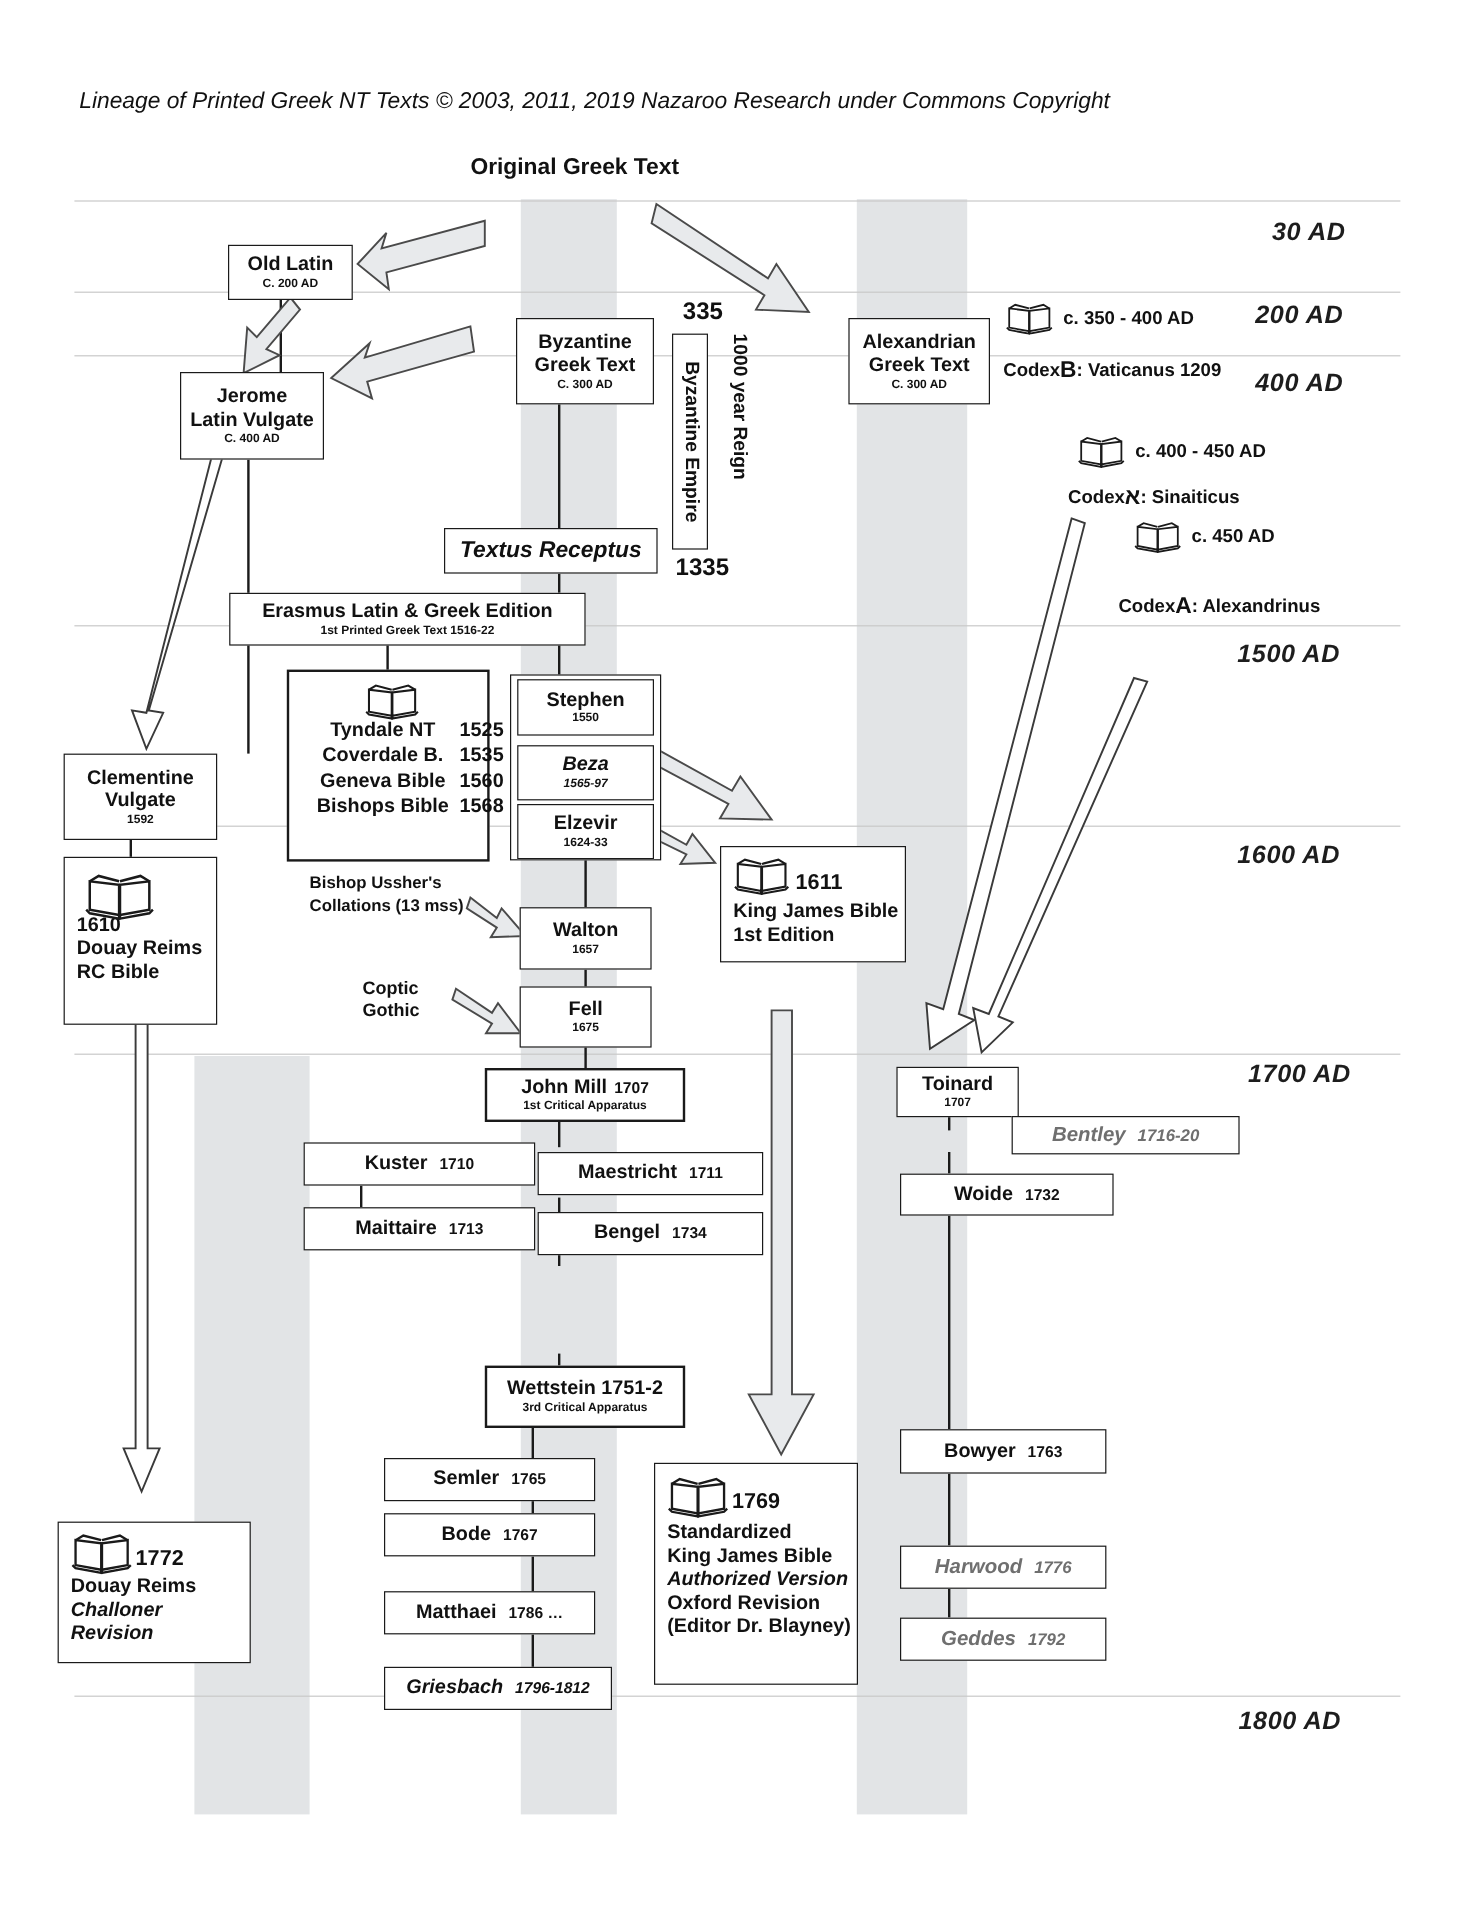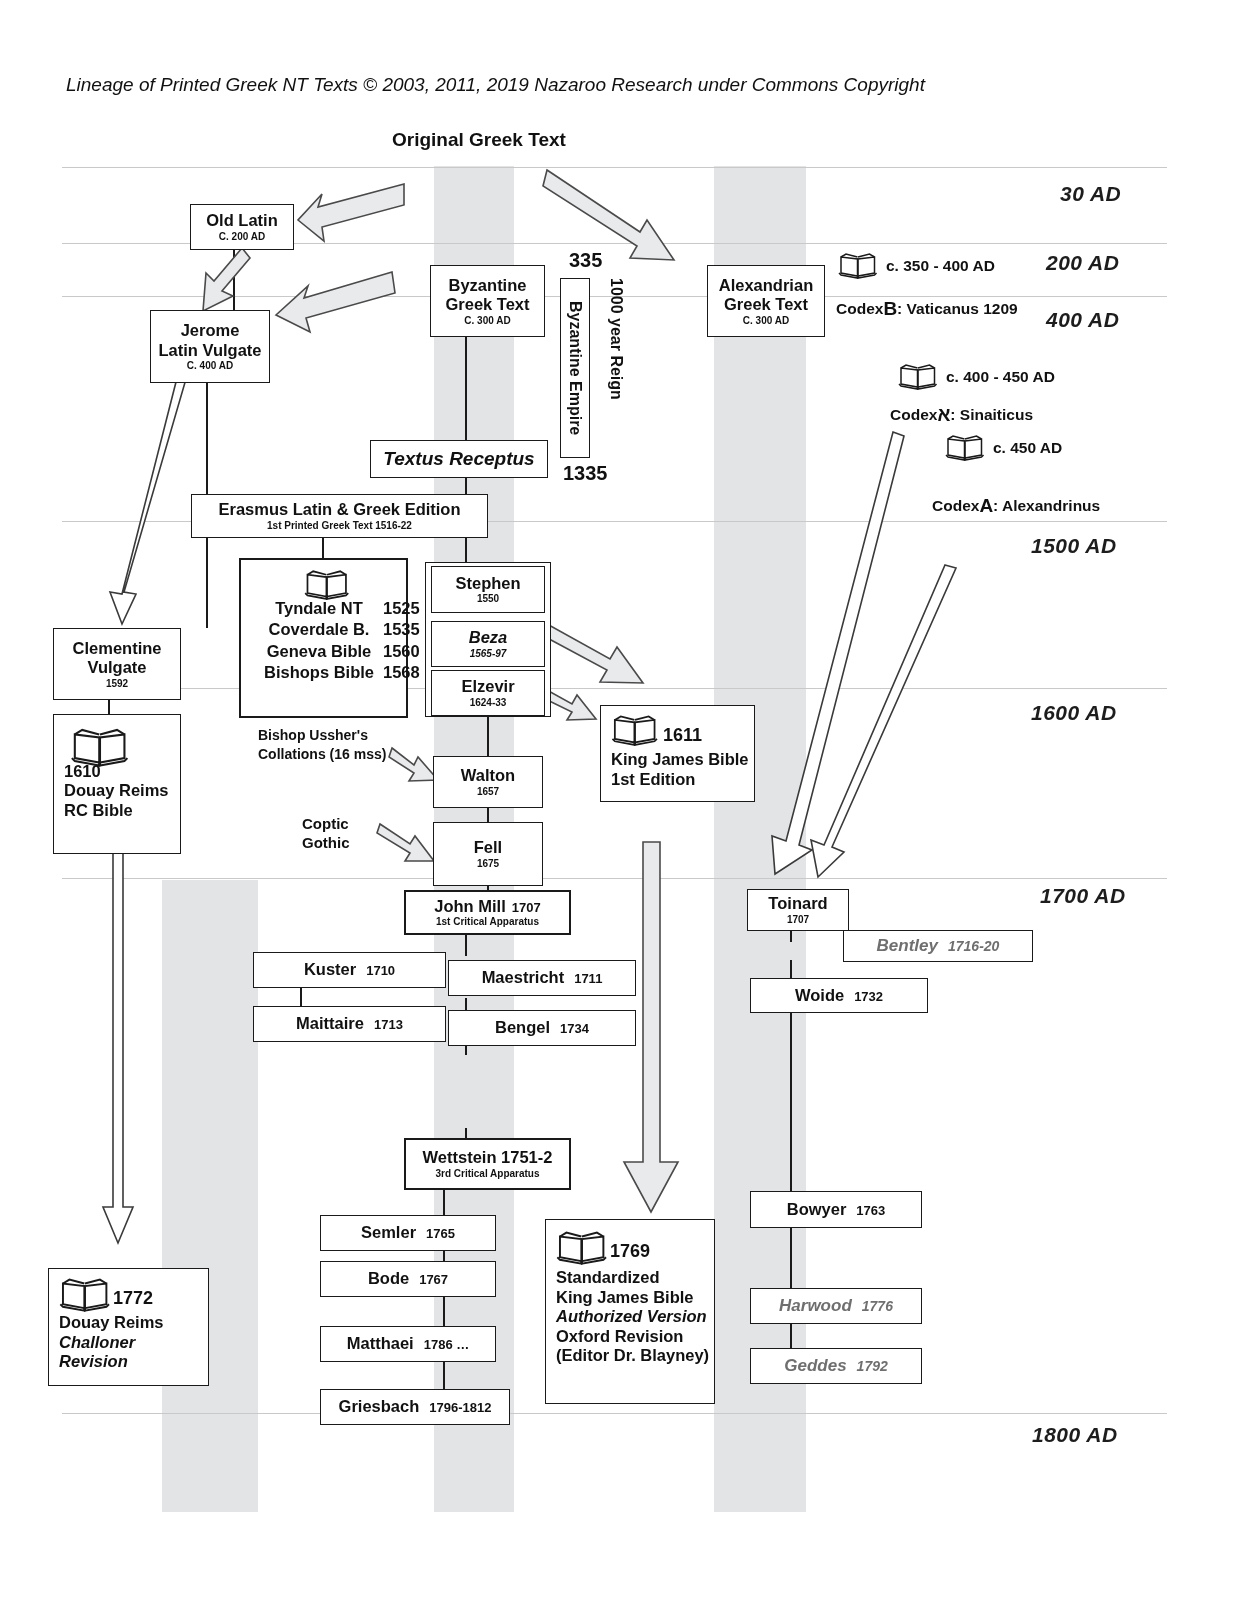--- a/index.html
+++ b/index.html
@@ -305,21 +305,21 @@
   </div>
   <div class="box" style="left:431px;top:670px;width:114px;height:46px;">
     <div class="t1">Elzevir</div>
     <div class="t2">1624-33</div>
   </div>
 
   <div class="box" style="left:433px;top:756px;width:110px;height:52px;">
     <div class="t1">Walton</div>
     <div class="t2">1657</div>
   </div>
-  <div class="box" style="left:433px;top:822px;width:110px;height:64px;">
+  <div class="box" style="left:433px;top:822px;width:110px;height:51px;">
     <div class="t1">Fell</div>
     <div class="t2">1675</div>
   </div>
 
   <div class="box" style="left:53px;top:628px;width:128px;height:72px;">
     <div class="t1">Clementine</div>
     <div class="t1">Vulgate</div>
     <div class="t2">1592</div>
   </div>
 
@@ -335,21 +335,21 @@
             <path d="M38.5 21 L36.5 23 L20 26 L20 24"></path>
           </g>
         </svg>
     </span>
     <div class="t1">1610</div>
     <div class="t1">Douay Reims</div>
     <div class="t1">RC Bible</div>
   </div>
 
   <div class="caption small" style="left:258px;top:727px;">Bishop Ussher's</div>
-  <div class="caption small" style="left:258px;top:746px;">Collations (16 mss)</div>
+  <div class="caption small" style="left:258px;top:746px;">Collations (13 mss)</div>
   <div class="caption" style="left:302px;top:815px;">Coptic</div>
   <div class="caption" style="left:302px;top:834px;">Gothic</div>
 
   <div class="box left" style="left:600px;top:705px;width:155px;height:97px;justify-content:flex-start;padding-top:8px;">
     <div class="row" style="justify-content:flex-start;gap:12px;margin-bottom:4px;">
       <span class="bookicon">
         <svg width="48" height="32" viewBox="0 0 40 27">
             <g fill="none" stroke="#1a1a1a" stroke-width="1.5">
         <path d="M3 5 L3 21 L19.5 24 L19.5 7 Z"></path>
               <path d="M36.5 5 L36.5 21 L20 24 L20 7 Z"></path>
@@ -435,21 +435,21 @@
       <span class="t1">Bode</span>
       <span class="t-sm">1767</span>
     </div>
   </div>
   <div class="box" style="left:320px;top:1326px;width:176px;height:36px;">
     <div class="row" style="gap:10px;">
       <span class="t1">Matthaei</span>
       <span class="t-sm">1786 …</span>
     </div>
   </div>
-  <div class="box" style="left:320px;top:1389px;width:190px;height:36px;">
+  <div class="box" style="left:320px;top:1389px;width:190px;height:36px;font-style:italic;">
     <div class="row" style="gap:10px;">
       <span class="t1">Griesbach</span>
       <span class="t-sm">1796-1812</span>
     </div>
   </div>
 
   <div class="box" style="left:750px;top:1191px;width:172px;height:37px;">
     <div class="row" style="gap:10px;">
       <span class="t1">Bowyer</span>
       <span class="t-sm">1763</span>

